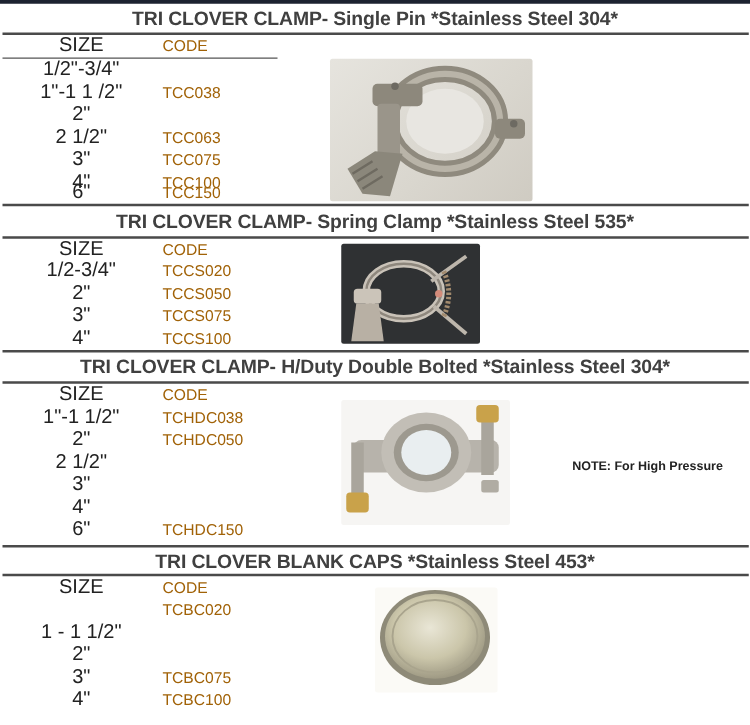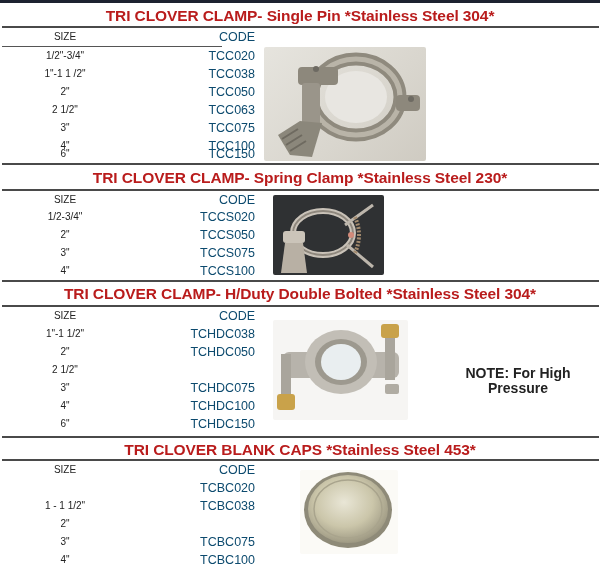--- a/index.html
+++ b/index.html
@@ -3,58 +3,56 @@
 <meta charset="utf-8">
 <style>
   * { box-sizing: border-box; margin: 0; padding: 0; }
   html, body { width: 600px; height: 580px; background: #ffffff; overflow: hidden; }
   body { font-family: "Liberation Sans", "DejaVu Sans", sans-serif; color: #1a1a1a; position: relative; }
 
   .topbar { position: absolute; left: 0; top: 0; width: 600px; height: 3px; background: #1c2230; }
   .sec-title {
     position: absolute; left: 0; width: 600px; height: 23px;
     text-align: center; font-weight: bold; font-size: 15.5px; line-height: 23px;
-    color: #b91c1c; letter-spacing: -0.1px;
+    color: #404040; letter-spacing: -0.1px;
   }
   .hline { position: absolute; left: 2px; width: 597px; height: 2px; background: #4a4a4a; }
 
-  .col-size { position: absolute; left: 0; width: 130px; text-align: center; font-size: 10px; color: #222; }
-  .col-code { position: absolute; left: 130px; width: 125px; text-align: right; font-size: 12.5px; color: #0c4a6e; }
+  .col-size { position: absolute; left: 0; width: 130px; text-align: center; font-size: 16px; color: #222; }
+  .col-code { position: absolute; left: 130px; width: 125px; text-align: left; font-size: 12.5px; color: #a16207; }
   .row { position: absolute; left: 0; width: 260px; height: 18px; line-height: 18px; }
   .hdr-underline { position: absolute; left: 2px; width: 220px; height: 1px; background: #555; }
 
   .photo { position: absolute; border-radius: 2px; overflow: hidden; }
-  .note { position: absolute; text-align: center; font-weight: bold; font-size: 14px; line-height: 15px; color: #222; }
+  .note { position: absolute; text-align: center; font-weight: bold; font-size: 10px; line-height: 15px; color: #222; }
 </style>
 </head>
 <body>
 
 <div class="topbar"></div>
 
 <div>
   <div class="sec-title" style="top:4px">TRI CLOVER CLAMP- Single Pin *Stainless Steel 304*</div>
   <div class="hline" style="top:26px"></div>
 
   <div class="row" style="top:28px">
     <span class="col-size">SIZE</span>
     <span class="col-code">CODE</span>
   </div>
   <div class="hdr-underline" style="top:46px"></div>
 
   <div class="row" style="top:47px">
       <span class="col-size">1/2"-3/4"</span>
-      <span class="col-code">TCC020</span>
     </div>
   <div class="row" style="top:65px">
       <span class="col-size">1"-1 1 /2"</span>
       <span class="col-code">TCC038</span>
     </div>
   <div class="row" style="top:83px">
       <span class="col-size">2"</span>
-      <span class="col-code">TCC050</span>
     </div>
   <div class="row" style="top:101px">
       <span class="col-size">2 1/2"</span>
       <span class="col-code">TCC063</span>
     </div>
   <div class="row" style="top:119px">
       <span class="col-size">3"</span>
       <span class="col-code">TCC075</span>
     </div>
   <div class="row" style="top:137px">
@@ -79,21 +77,21 @@
       <rect x="38" y="36" width="18" height="42" rx="3" fill="#9a958a"></rect>
       <path d="M14 88 L36 74 L58 76 L48 110 L26 108 Z" fill="#8b877b"></path>
       <path d="M18 92 L34 82 M22 98 L38 88 M26 104 L42 94" stroke="#6e6a60" stroke-width="2"></path>
     </svg>
   </div>
 
   <div class="hline" style="top:163px"></div>
 </div>
 
 <div>
-  <div class="sec-title" style="top:166px">TRI CLOVER CLAMP- Spring Clamp *Stainless Steel 230*</div>
+  <div class="sec-title" style="top:166px">TRI CLOVER CLAMP- Spring Clamp *Stainless Steel 535*</div>
   <div class="hline" style="top:189px"></div>
 
   <div class="row" style="top:191px">
     <span class="col-size">SIZE</span>
     <span class="col-code">CODE</span>
   </div>
   <div class="row" style="top:208px">
       <span class="col-size">1/2-3/4"</span>
       <span class="col-code">TCCS020</span>
     </div>
@@ -140,25 +138,23 @@
     </div>
   <div class="row" style="top:343px">
       <span class="col-size">2"</span>
       <span class="col-code">TCHDC050</span>
     </div>
   <div class="row" style="top:361px">
       <span class="col-size">2 1/2"</span>
     </div>
   <div class="row" style="top:379px">
       <span class="col-size">3"</span>
-      <span class="col-code">TCHDC075</span>
     </div>
   <div class="row" style="top:397px">
       <span class="col-size">4"</span>
-      <span class="col-code">TCHDC100</span>
     </div>
   <div class="row" style="top:415px">
       <span class="col-size">6"</span>
       <span class="col-code">TCHDC150</span>
     </div>
 
   <div class="photo" style="left:273px;top:320px;width:135px;height:100px;background:#f6f5f3;">
     <svg width="135" height="100" viewBox="0 0 135 100">
       <rect x="10" y="32" width="116" height="26" rx="6" fill="#b7b3ab"></rect>
       <ellipse cx="68" cy="42" rx="36" ry="32" fill="#c2beb6"></ellipse>
@@ -185,21 +181,20 @@
 
   <div class="row" style="top:461px">
     <span class="col-size">SIZE</span>
     <span class="col-code">CODE</span>
   </div>
   <div class="row" style="top:479px">
       <span class="col-code">TCBC020</span>
     </div>
   <div class="row" style="top:497px">
       <span class="col-size">1 - 1 1/2"</span>
-      <span class="col-code">TCBC038</span>
     </div>
   <div class="row" style="top:515px">
       <span class="col-size">2"</span>
     </div>
   <div class="row" style="top:533px">
       <span class="col-size">3"</span>
       <span class="col-code">TCBC075</span>
     </div>
   <div class="row" style="top:551px">
       <span class="col-size">4"</span>

